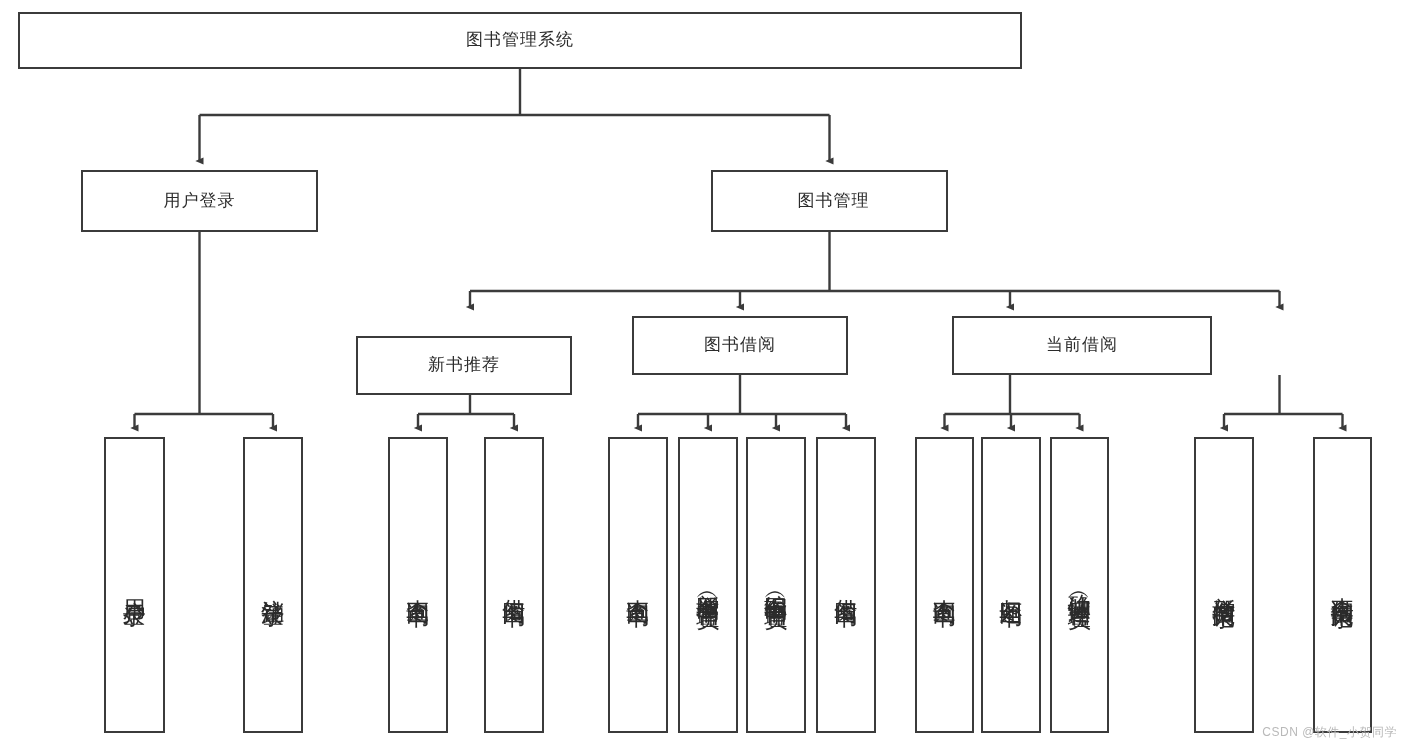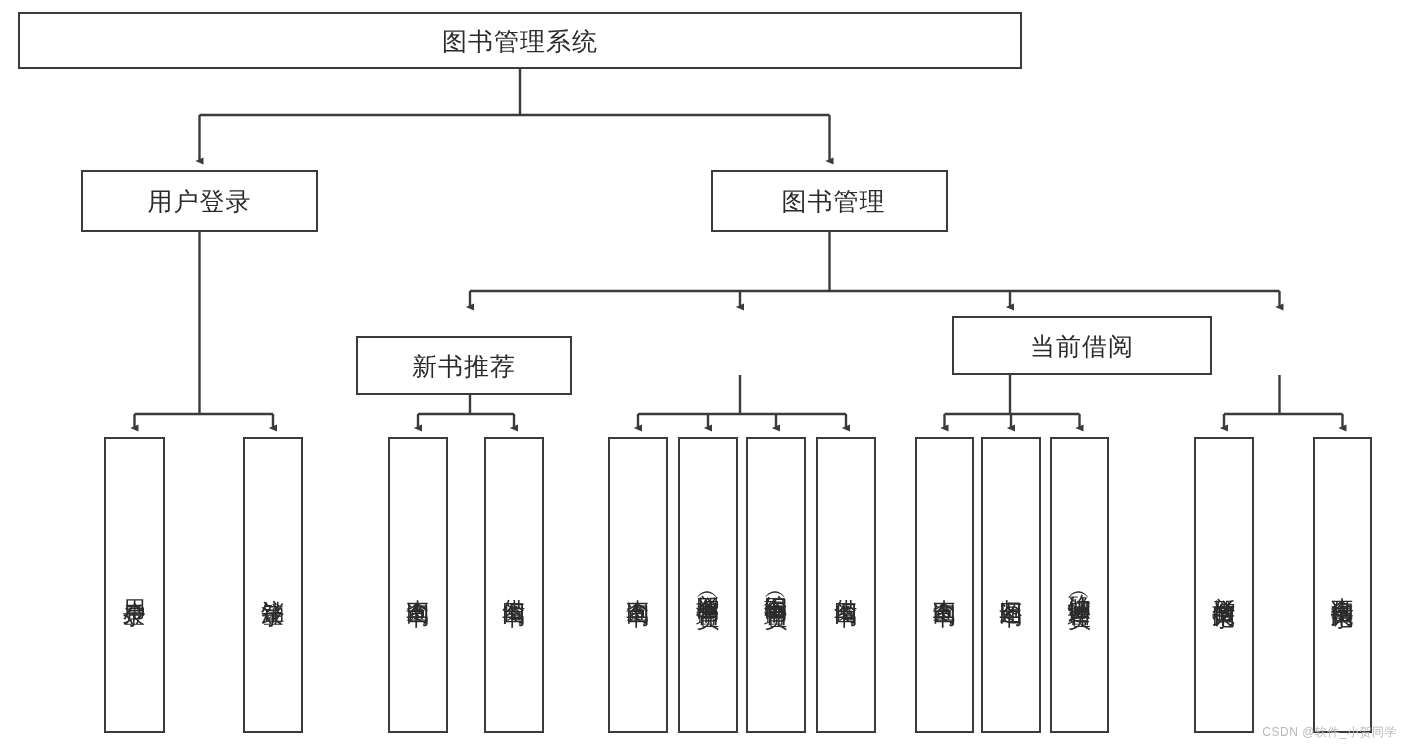--- a/index.html
+++ b/index.html
@@ -29,21 +29,21 @@
     position: absolute;
     box-sizing: border-box;
     border: 2px solid #3b3b3b;
     background: #ffffff;
     display: flex;
     align-items: center;
     justify-content: center;
     color: #2b2b2b;
   }
   .node-h {
-    font-size: 25px;
+    font-size: 17px;
     letter-spacing: 1px;
     line-height: 1.2;
     white-space: nowrap;
   }
   .node-v {
     writing-mode: vertical-rl;
     text-orientation: upright;
     font-size: 23px;
     line-height: 1.32;
     letter-spacing: 2px;
@@ -114,20 +114,21 @@
   </svg>
 
   <div class="node node-h" style="left: 18px; top: 12px; width: 1004px; height: 57px;">图书管理系统</div>
 
   <div class="node node-h" style="left: 81px; top: 170px; width: 237px; height: 62px;">用户登录</div>
 
   <div class="node node-h" style="left: 711px; top: 170px; width: 237px; height: 62px; padding-left: 8px;">图书管理</div>
 
   <div class="node node-h" style="left: 356px; top: 316px; width: 216px; height: 59px; margin-top: 20px;">新书推荐</div>
 
+  <div class="node node-h" style="left: 632px; top: 316px; width: 216px; height: 59px;">图书借阅</div>
 
   <div class="node node-h" style="left: 952px; top: 316px; width: 260px; height: 59px;">当前借阅</div>
 
 
   <div class="node node-v" style="left: 104px; top: 437px; width: 61px; height: 296px;">用户登录</div>
 
   <div class="node node-v" style="left: 243px; top: 437px; width: 60px; height: 296px;">注销登录</div>
 
   <div class="node node-v" style="left: 388px; top: 437px; width: 60px; height: 296px;">查询图书</div>
 

